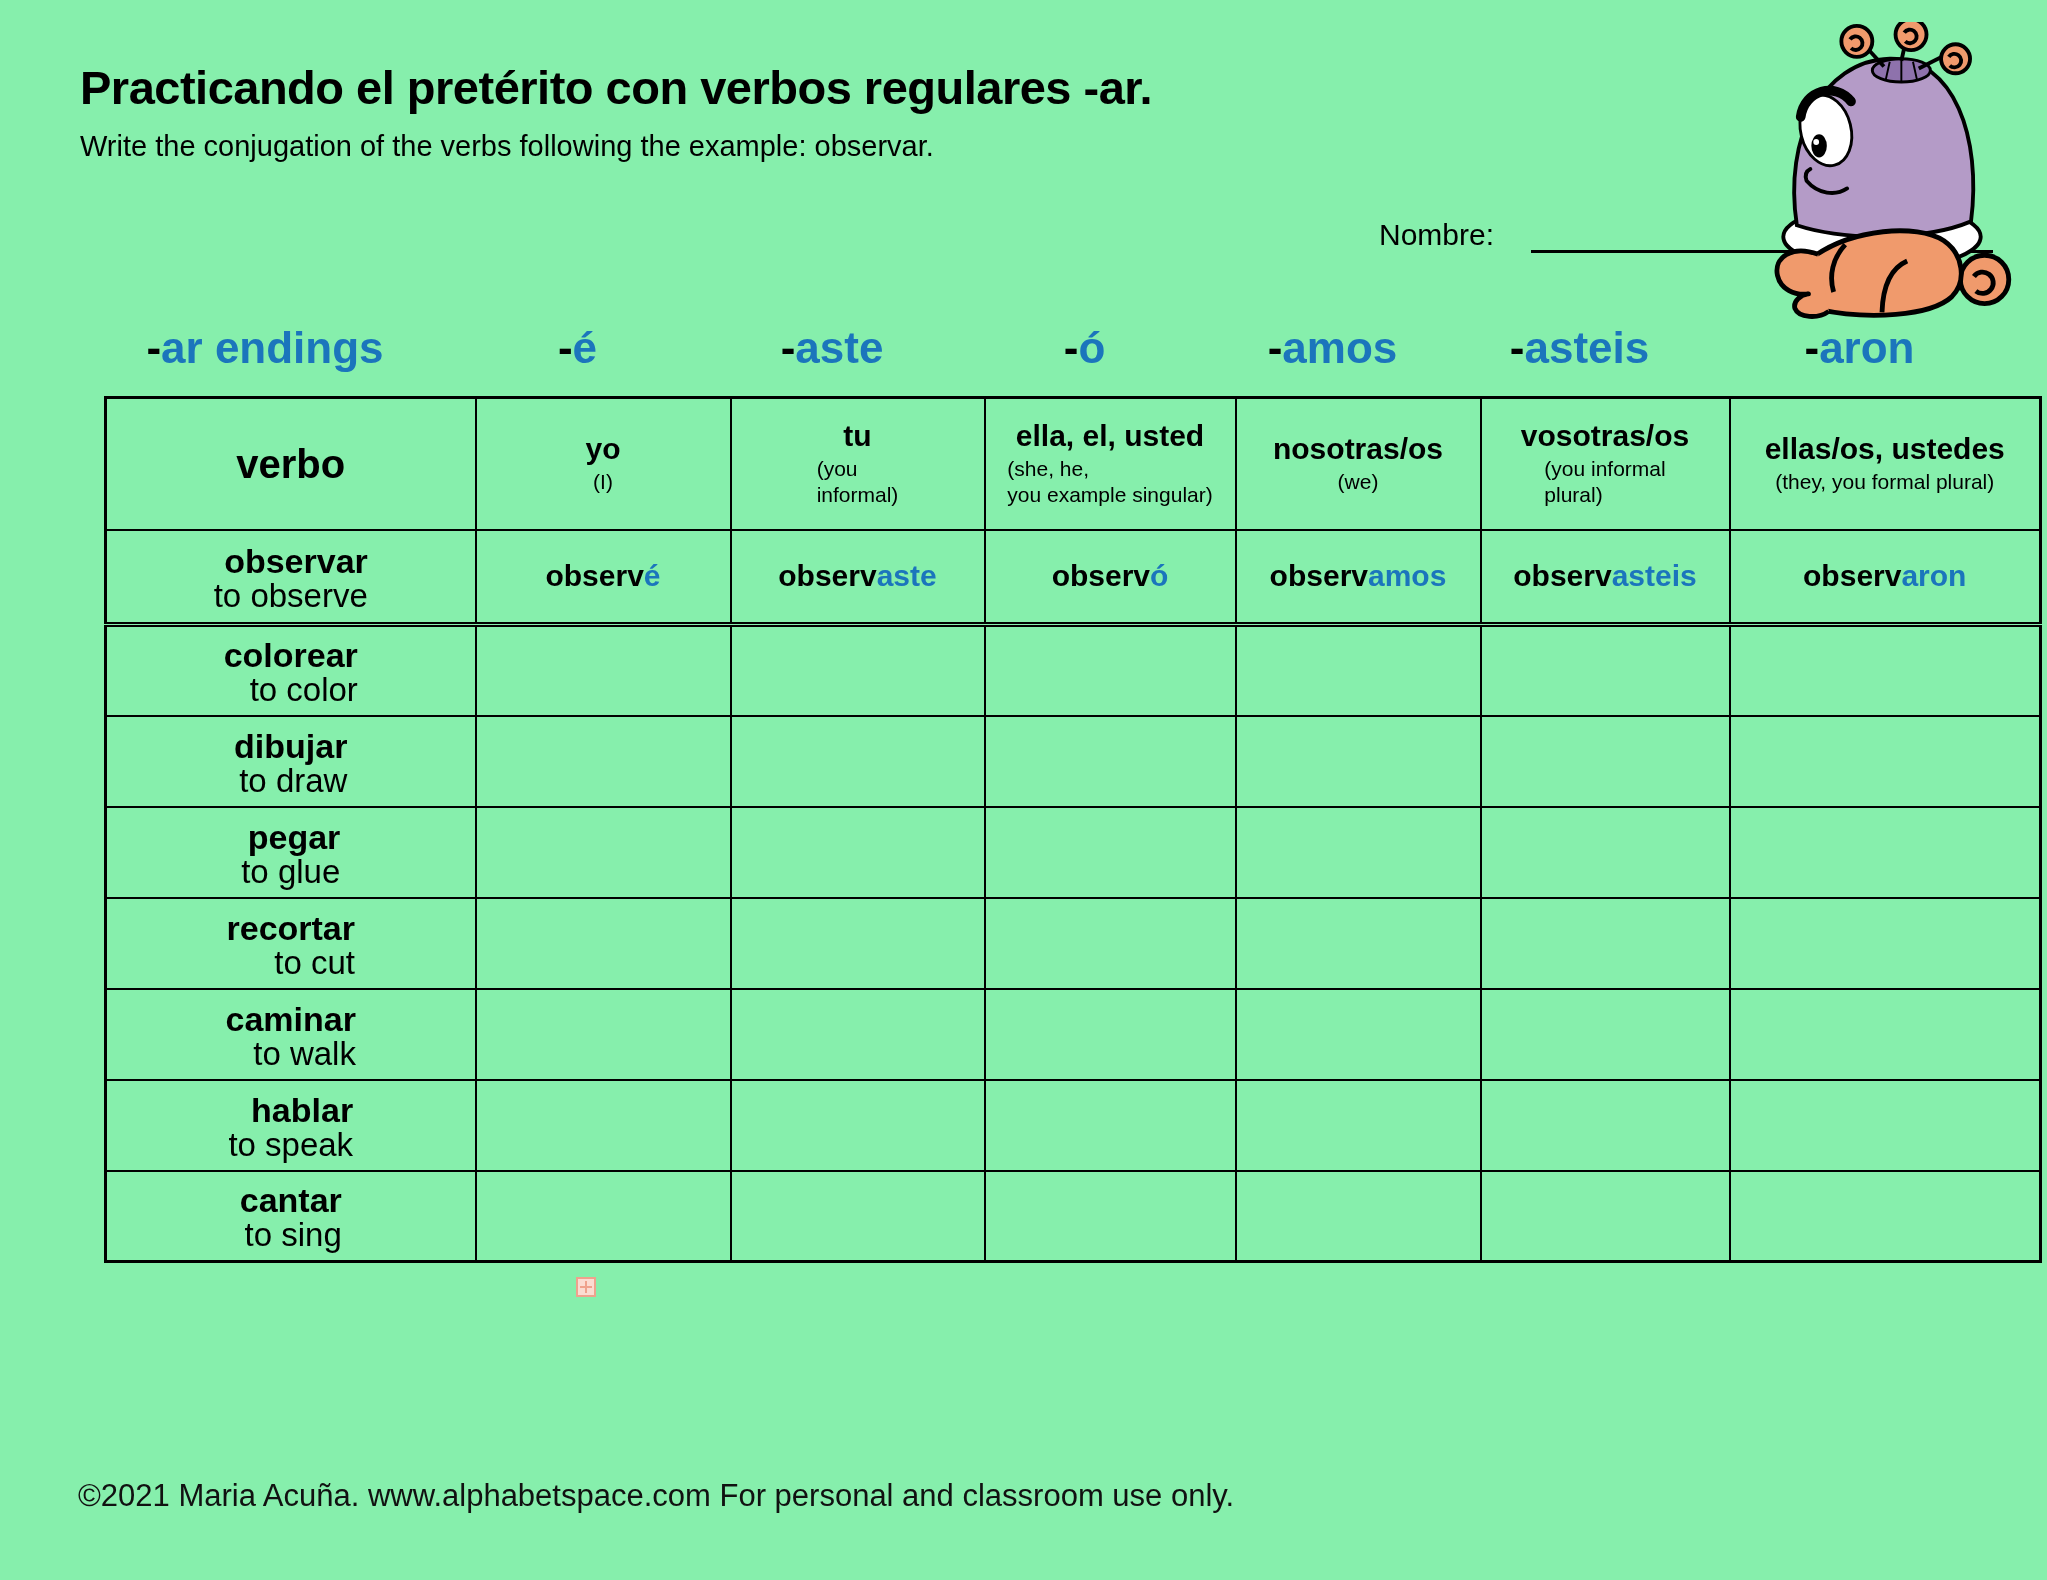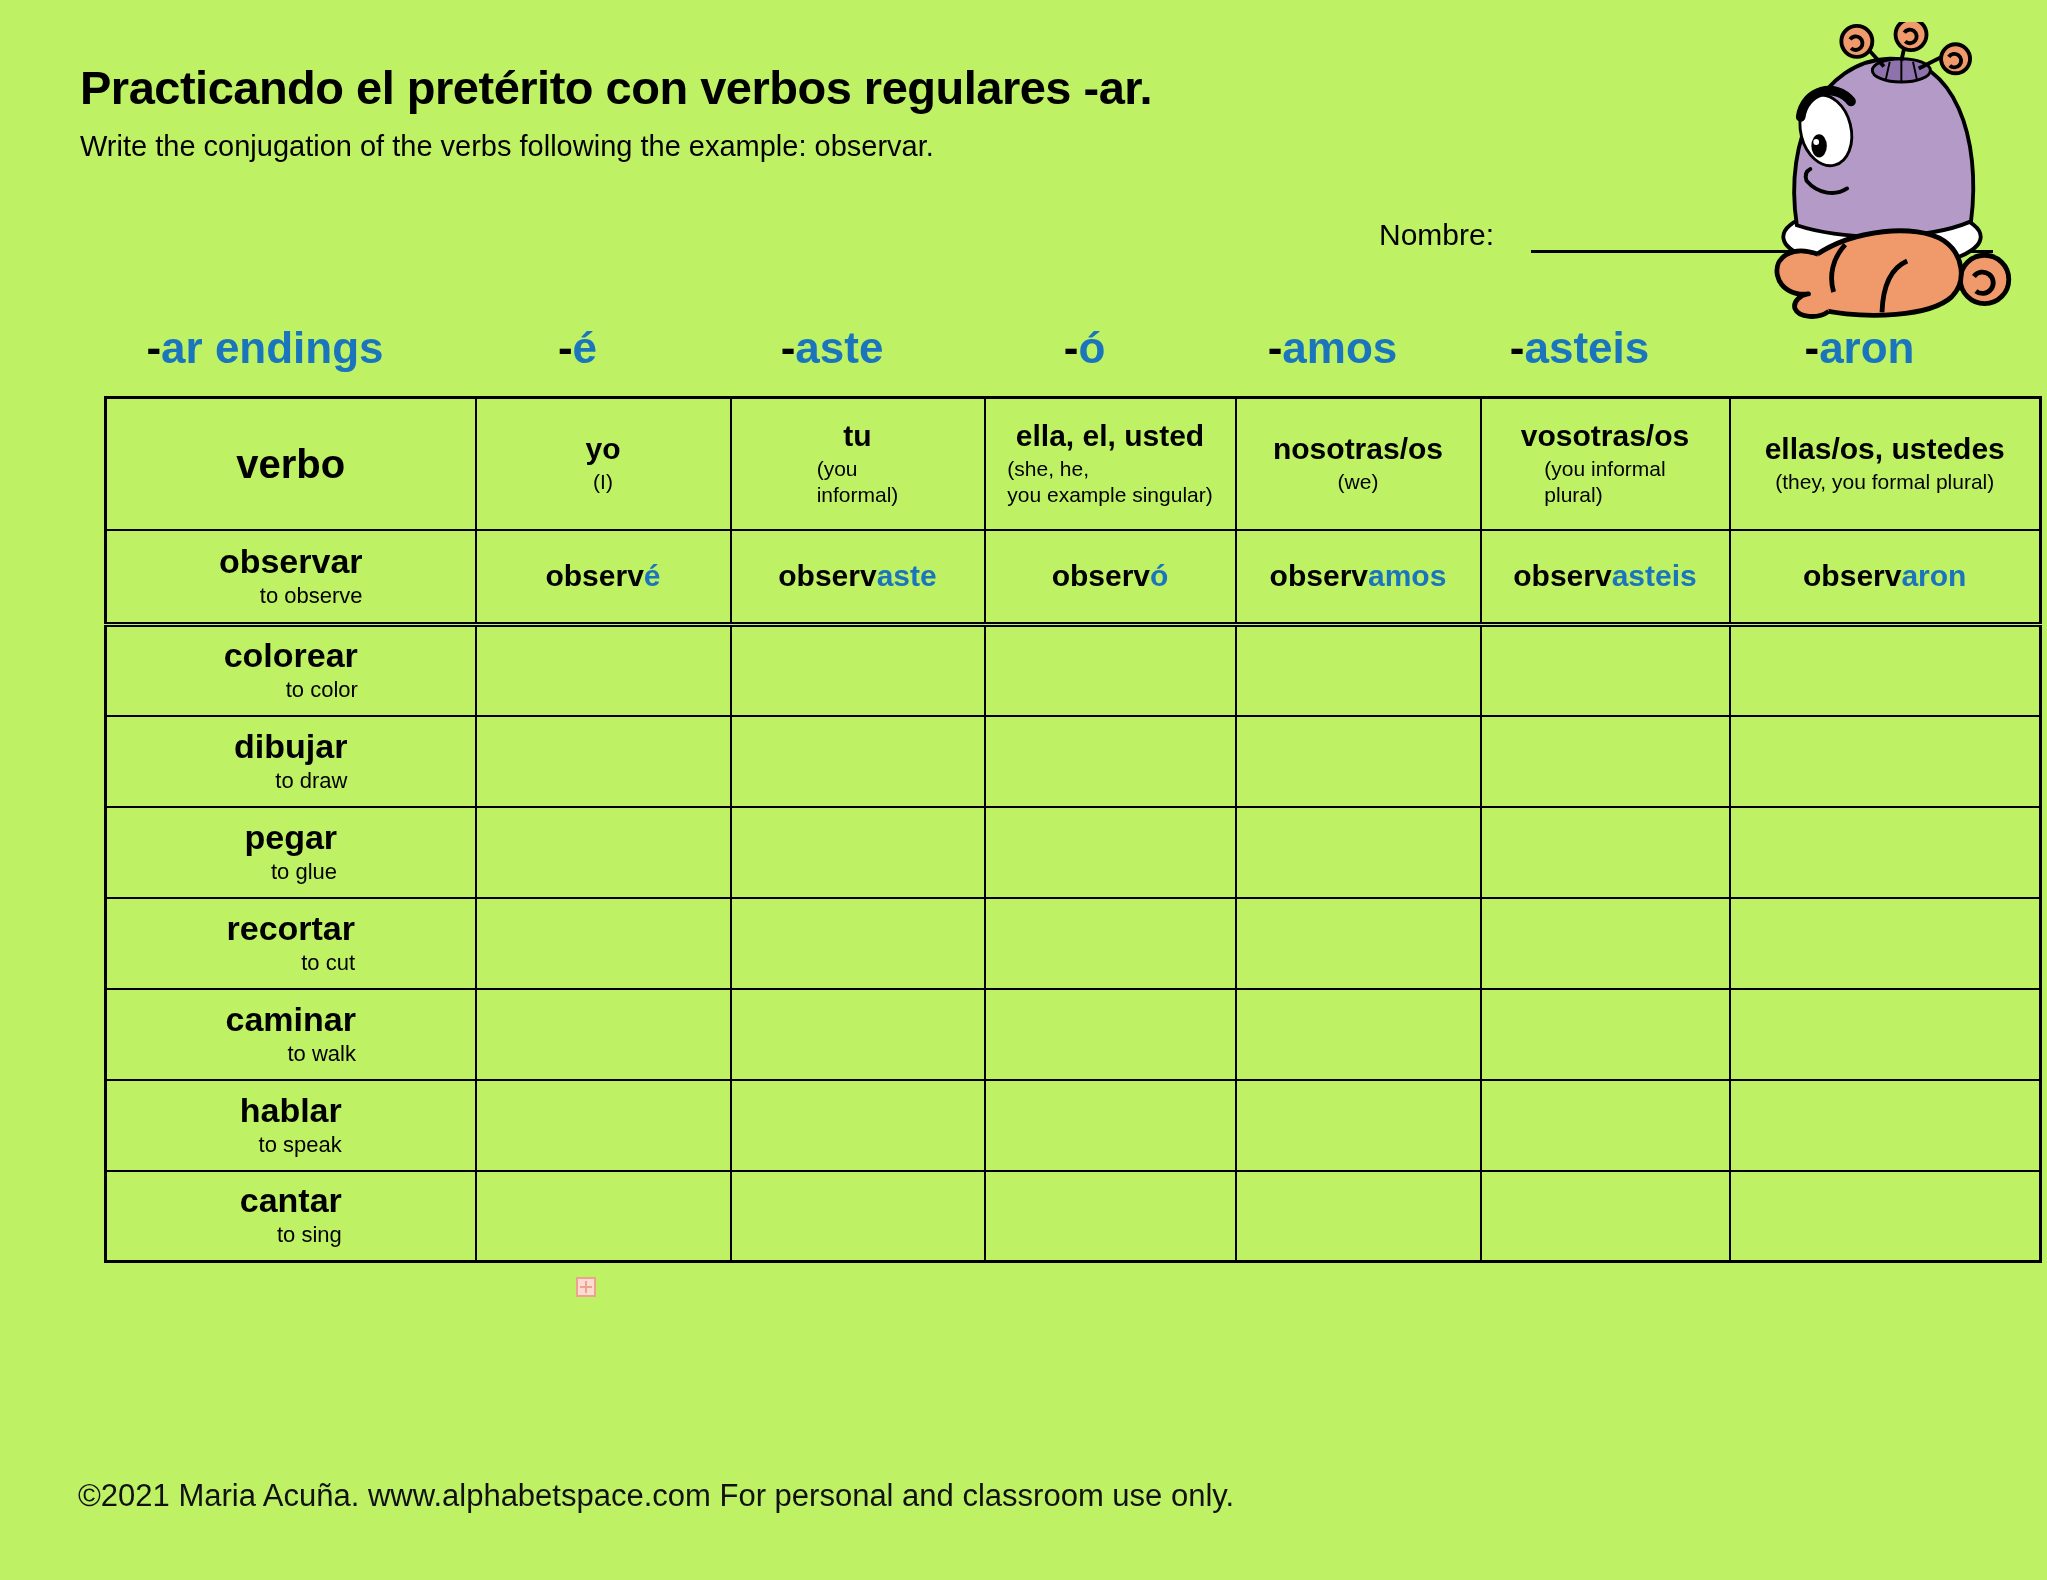--- a/index.html
+++ b/index.html
@@ -1,17 +1,17 @@
 <!DOCTYPE html>
 <html><head>
 <meta charset="utf-8">
 <style>
   html,body { margin:0; padding:0; background:#e8e8e8; }
   .page {
-    position:relative; width:2047px; height:1580px; background:#bef264;
+    position:relative; width:2047px; height:1580px; background:#86efac;
     font-family:"Liberation Sans", sans-serif; color:#000; overflow:hidden;
   }
   
   .title {
     position:absolute; left:80px; top:60px; width:1450px;
     font-size:47px; font-weight:bold; letter-spacing:-0.5px;
   }
   .subtitle {
     position:absolute; left:80px; top:130px; width:1300px;
     font-size:29px;
@@ -51,21 +51,21 @@
   .center { text-align:center; }
   .hdr-label { font-size:30px; font-weight:bold; line-height:34px; }
   .hdr-label.big { font-size:40px; }
   .hdr-sub-wrap { text-align:center; }
   .hdr-sub {
     display:inline-block; text-align:left; font-size:21px; line-height:26px; margin-top:3px;
   }
   .verb-cell { text-align:center; }
   .verb-block { display:inline-block; text-align:right; }
   .verb-name { font-size:34px; font-weight:bold; line-height:38px; }
-  .verb-translation { font-size:22px; line-height:31px; }
+  .verb-translation { font-size:33px; line-height:31px; }
   .conj-cell { text-align:center; font-size:30px; font-weight:bold; }
   .conj-cell .ending { color:#1B75BC; }
   
   .anchor-marker {
     position:absolute; left:576px; top:1277px; width:20px; height:20px;
     border:2px solid #EFA28D; background:#FBDCD2; box-sizing:border-box;
   }
   .anchor-marker::before, .anchor-marker::after {
     content:""; position:absolute; background:#EFA28D;
   }

